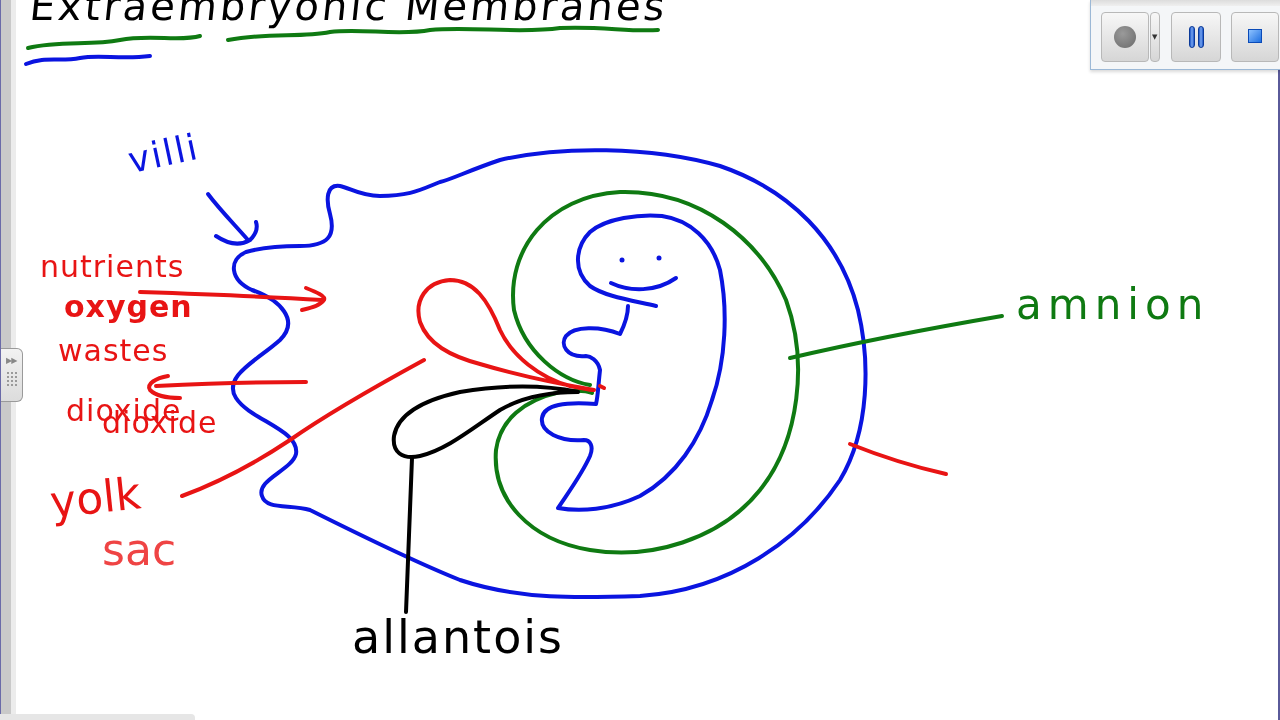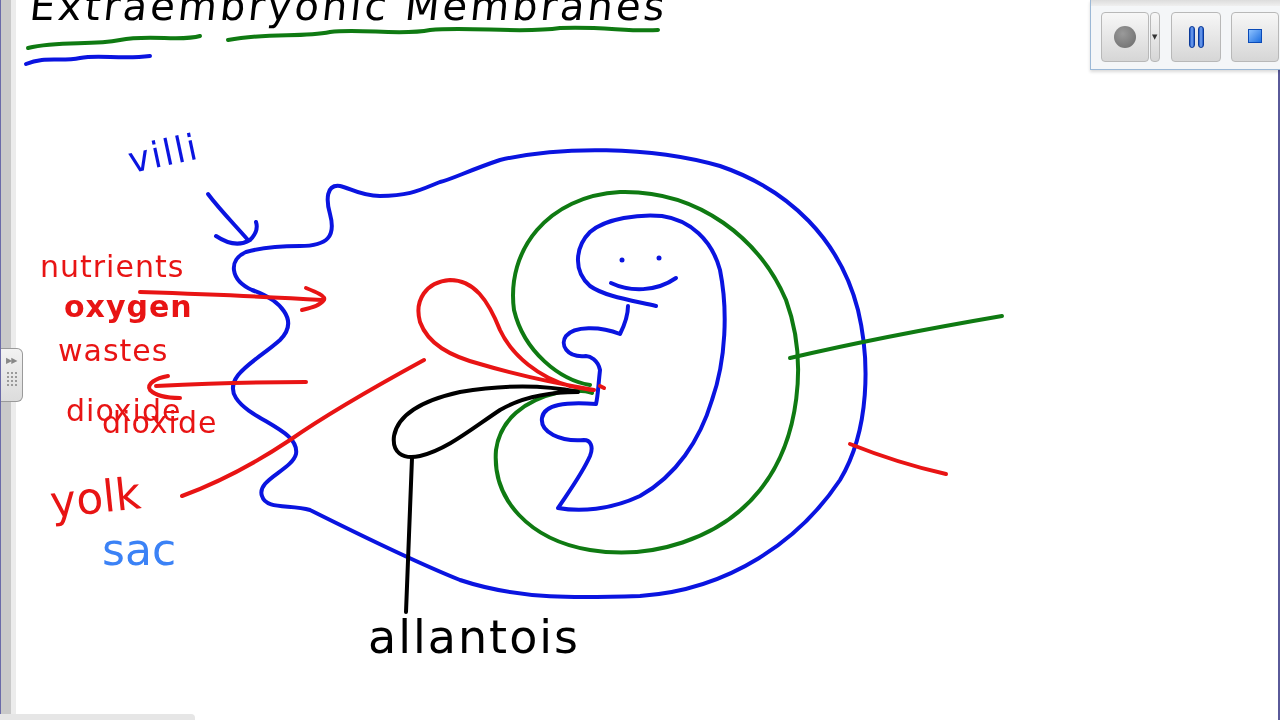--- a/index.html
+++ b/index.html
@@ -42,21 +42,21 @@
   .hand {
     position: absolute; white-space: nowrap; line-height: 1;
     font-family: "DejaVu Sans", sans-serif; font-weight: normal;
   }
   .title-text { left: 30px; top: -14px; font-size: 40px; color: #000; letter-spacing: 3px; transform: skewX(-6deg); }
   .villi { left: 128px; top: 136px; font-size: 36px; color: #0a14e0; transform: rotate(-12deg); letter-spacing: 2px; }
   .red-label { color: #e81414; font-size: 30px; letter-spacing: 1px; }
   .amnion { left: 1016px; top: 284px; font-size: 42px; color: #0f7a12; letter-spacing: 6px; }
   .allantois { left: 352px; top: 614px; font-size: 46px; color: #000; letter-spacing: 2px; }
   .yolk { left: 48px; top: 476px; font-size: 44px; color: #e81414; transform: rotate(-6deg); }
-  .sac { left: 100px; top: 528px; font-size: 44px; color: #3b82f6; }
+  .sac { left: 100px; top: 528px; font-size: 44px; color: #ef4444; }
   .toolbar {
     position: absolute; left: 1090px; top: 0; width: 192px; height: 70px;
     background: #f4f6f8; border: 1px solid #9bb8d6; border-top: none;
     box-sizing: border-box; box-shadow: 0 2px 3px rgba(0,0,0,0.15);
   }
   .toolbar .topstrip {
     position: absolute; left: 0; top: 0; width: 100%; height: 6px;
     background: linear-gradient(#dcdcdc, #efefef);
   }
   .tb-btn {
@@ -142,21 +142,22 @@
 
   <span class="hand title-text" style="left:14px;">Extraembryonic Membranes</span>
   <span class="hand villi" style="left:112px;">villi</span>
   <span class="hand red-label" style="left:24px; top:252px;">nutrients</span>
   <span class="hand red-label" style="left:48px; top:292px;font-weight:bold;">oxygen</span>
   <span class="hand red-label" style="left:42px; top:336px;text-align:right;">wastes</span>
   <span class="hand red-label" style="left:50px; top:396px;">dioxide</span>
   <span class="hand red-label" style="left:86px; top:408px;">dioxide</span>
   <span class="hand yolk" style="left:34px;">yolk</span>
   <span class="hand sac" style="left:86px;">sac</span>
-  <span class="hand allantois" style="left:352px;text-align:center;">allantois</span>
+  <span class="hand allantois" style="left:336px;text-align:center;">allantois</span>
+  <span class="hand amnion" style="left:1000px;">amnion</span>
 </div>
 
 <div class="toolbar">
   <div class="topstrip"></div>
   <div class="tb-btn rec-btn">
     <span class="rec-dot"></span>
   </div>
   <div class="tb-btn rec-drop">
     <span class="drop-arrow">▼</span>
   </div>

